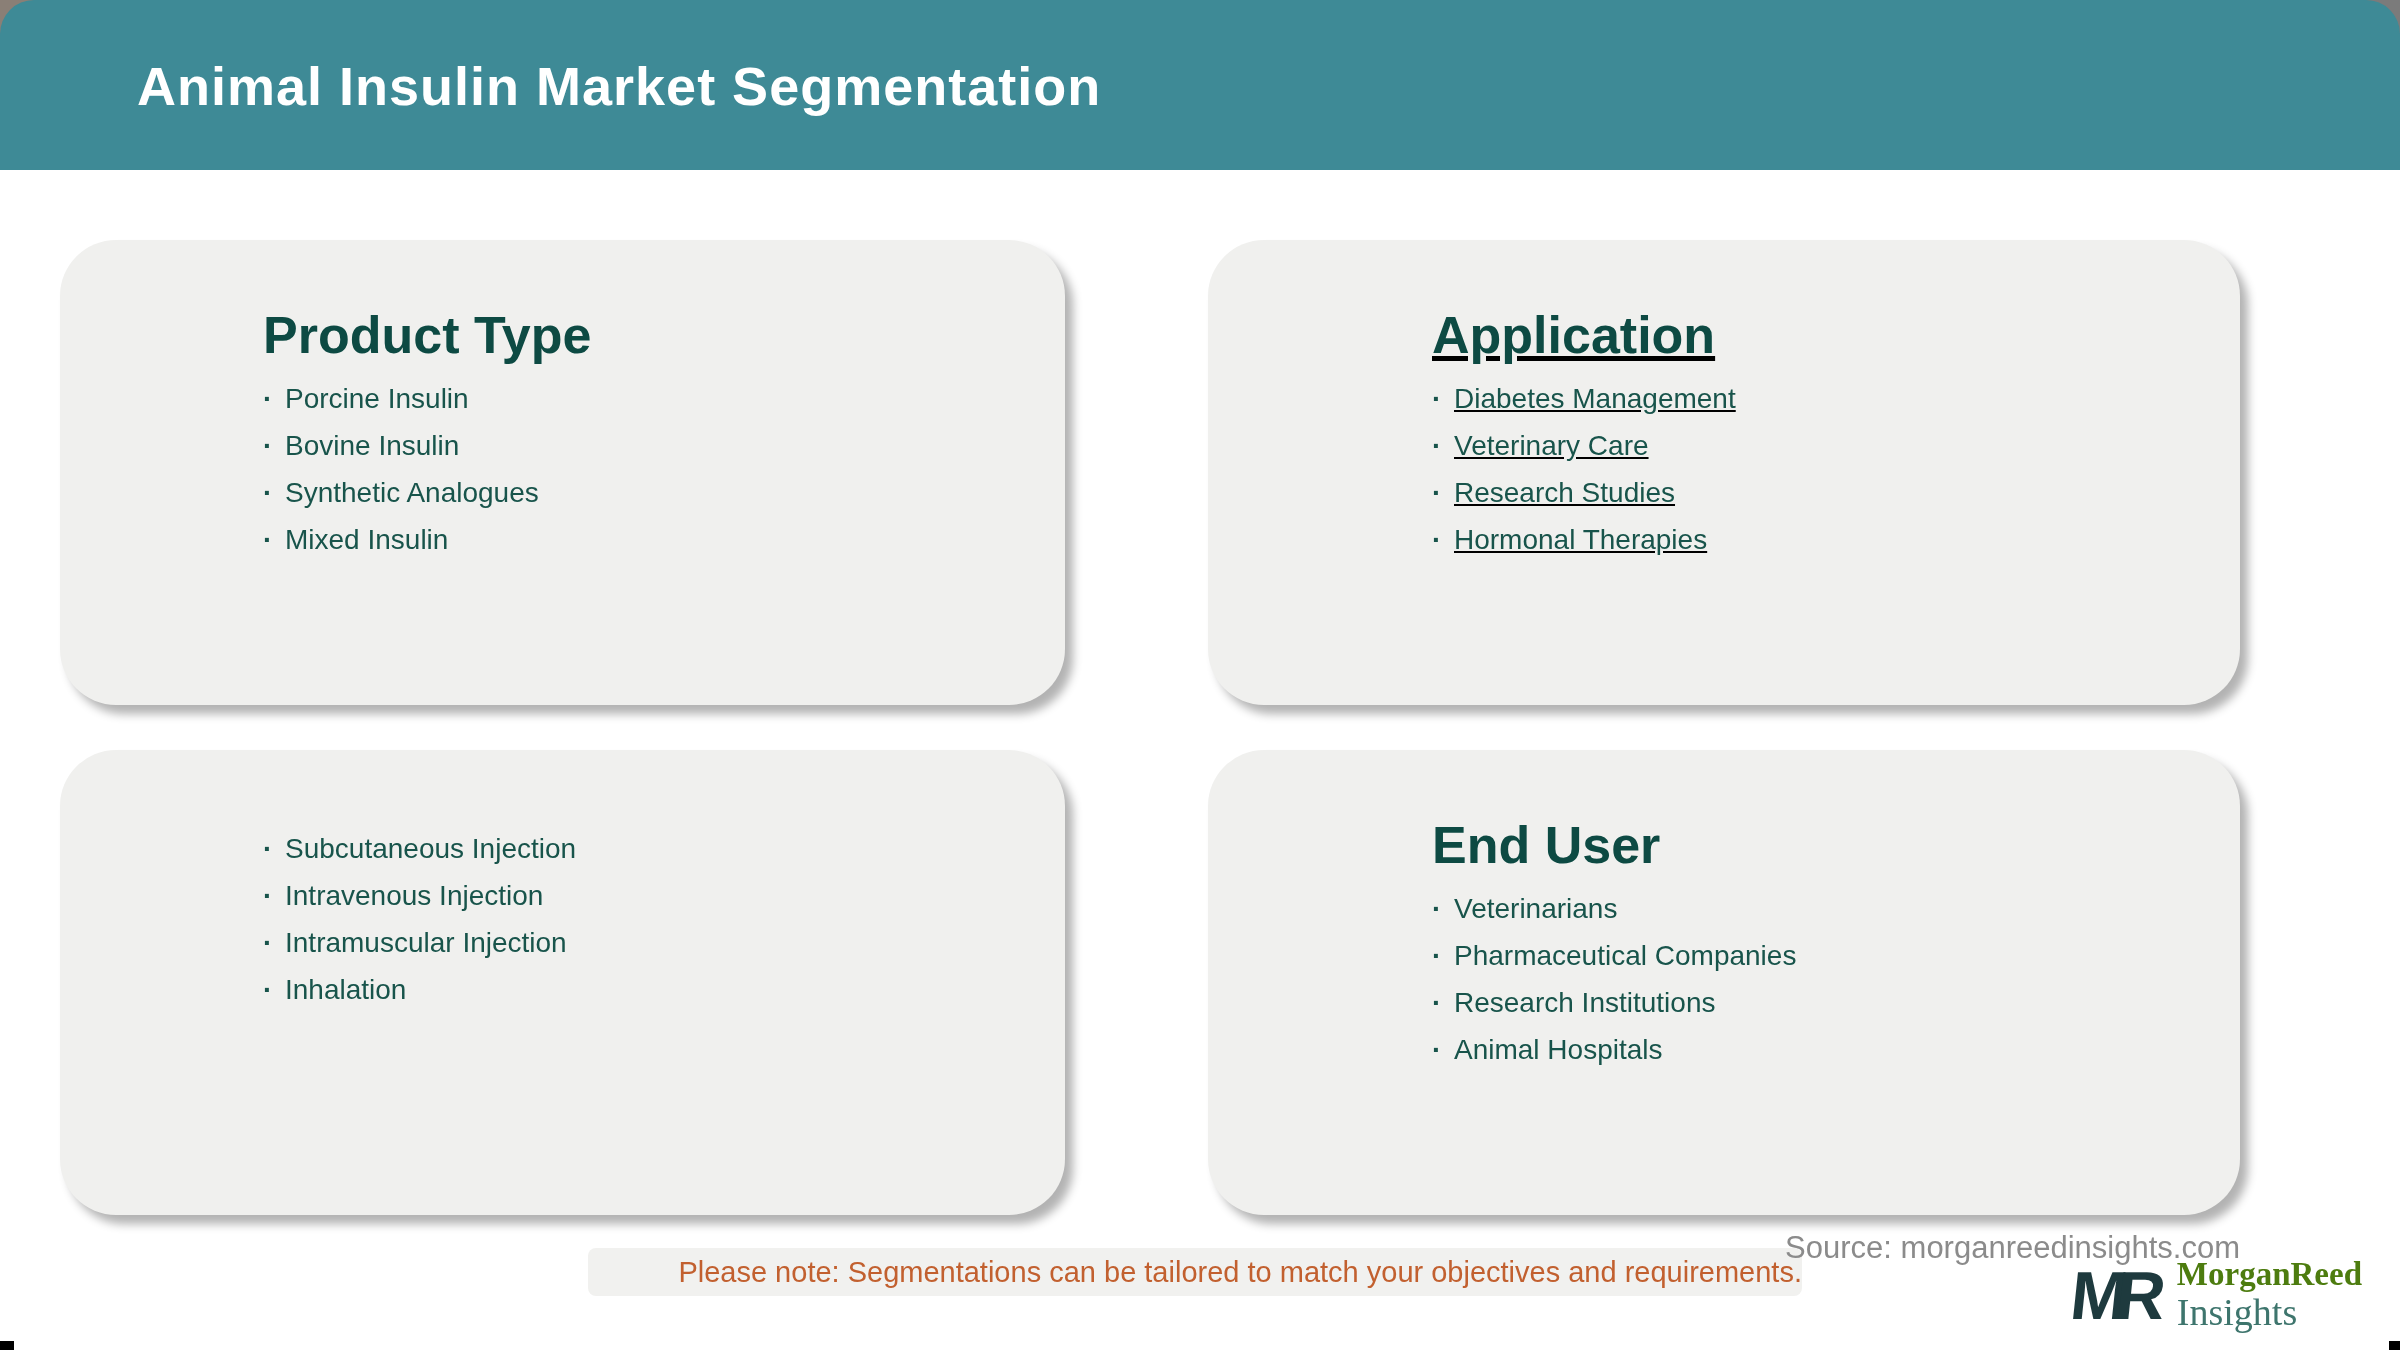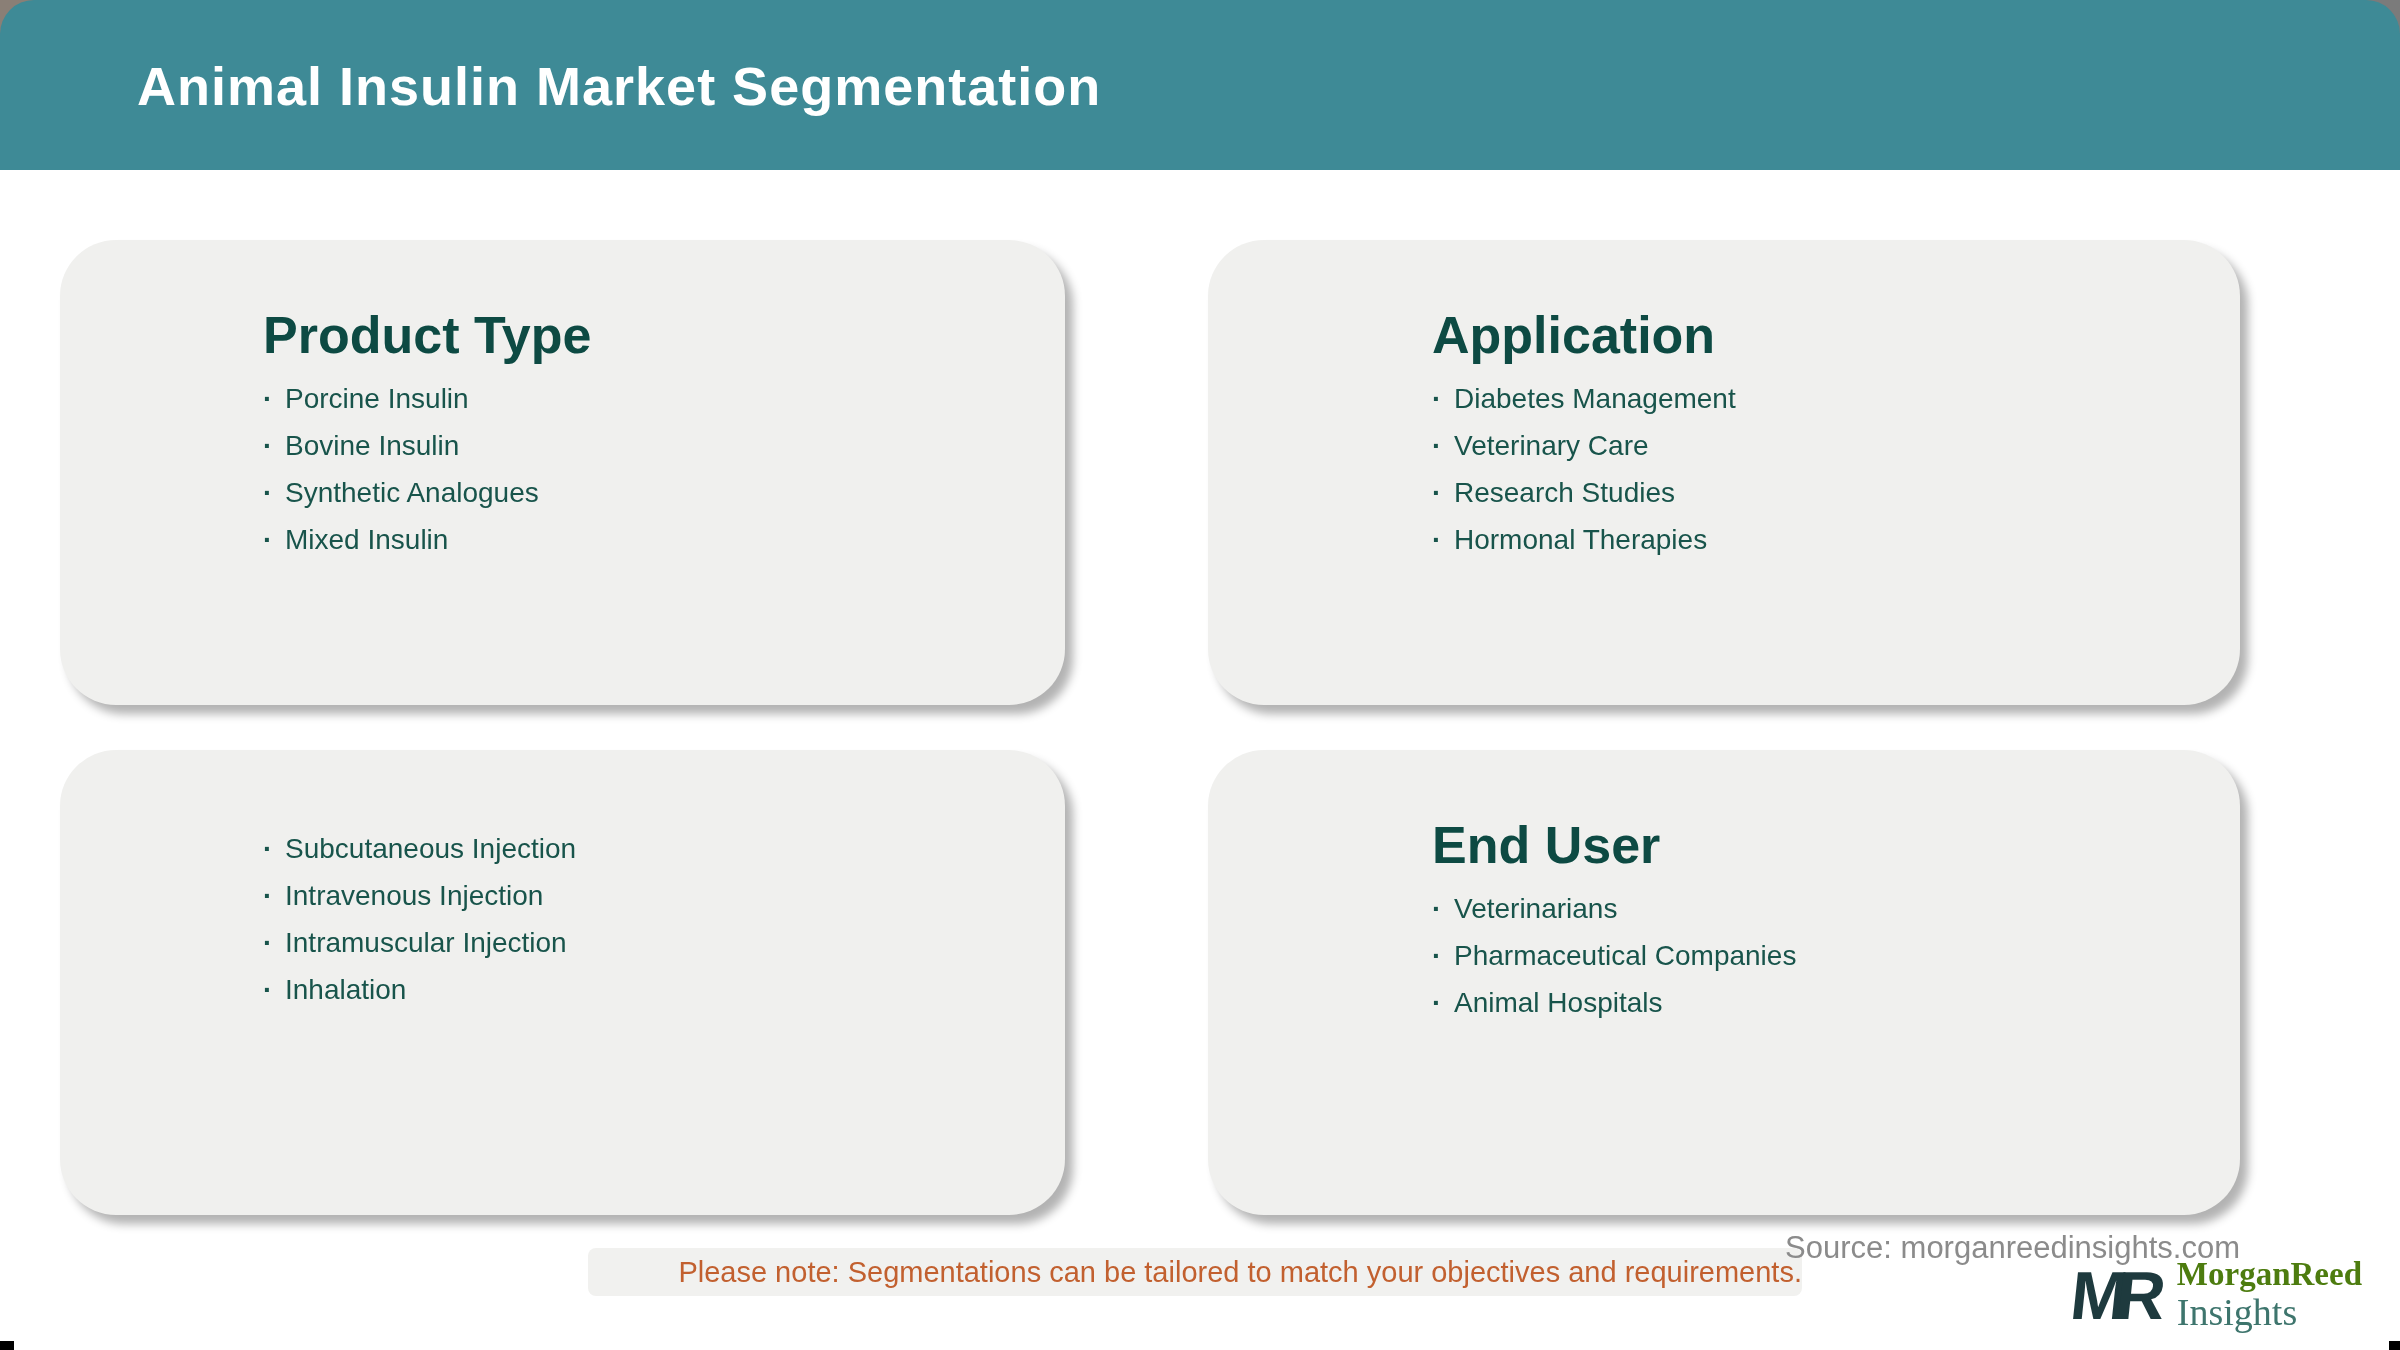--- a/index.html
+++ b/index.html
@@ -21,21 +21,21 @@
     margin:2px 0 0 137px;color:#ffffff;font-size:54px;font-weight:bold;
     letter-spacing:1px;
   }
   
   .card{
     position:absolute;background:#f0f0ee;border-radius:56px;
     box-shadow:8px 9px 10px rgba(0,0,0,0.30);
     box-sizing:border-box;padding-top:65px;z-index:1;
   }
   .card.c1{left:60px;  top:240px;width:1005px;height:465px;padding-left:203px;}
-  .card.c2{left:1208px;top:240px;width:1032px;height:465px;padding-left:224px;}
+  .card.c2{left:1208px;top:240px;width:1032px;height:465px;padding-left:224px;text-decoration:underline;}
   .card.c3{left:60px;  top:750px;width:1005px;height:465px;padding-left:203px;}
   .card.c4{left:1208px;top:750px;width:1032px;height:465px;padding-left:224px;}
   .card h2{
     margin:0;font-size:52px;line-height:60px;font-weight:bold;color:#0d4a43;
   }
   .card ul{
     list-style:none;margin:10px 0 0 0;padding:0;
   }
   .card ul li{
     font-size:28px;line-height:47px;color:#18544b;white-space:nowrap;
@@ -116,20 +116,21 @@
         <li><span class="bullet">·</span>Intramuscular Injection</li>
         <li><span class="bullet">·</span>Inhalation</li>
       </ul>
   </div>
 
   <div class="card c4">
     <h2>End User</h2>
     <ul>
         <li><span class="bullet">·</span>Veterinarians</li>
         <li><span class="bullet">·</span>Pharmaceutical Companies</li>
+        <li><span class="bullet">·</span>Research Institutions</li>
         <li><span class="bullet">·</span>Animal Hospitals</li>
       </ul>
   </div>
 
   <div class="note-bar">
     <span>Please note: Segmentations can be tailored to match your objectives and requirements.</span>
   </div>
 
   <div class="source-line">Source: morganreedinsights.com</div>
 

